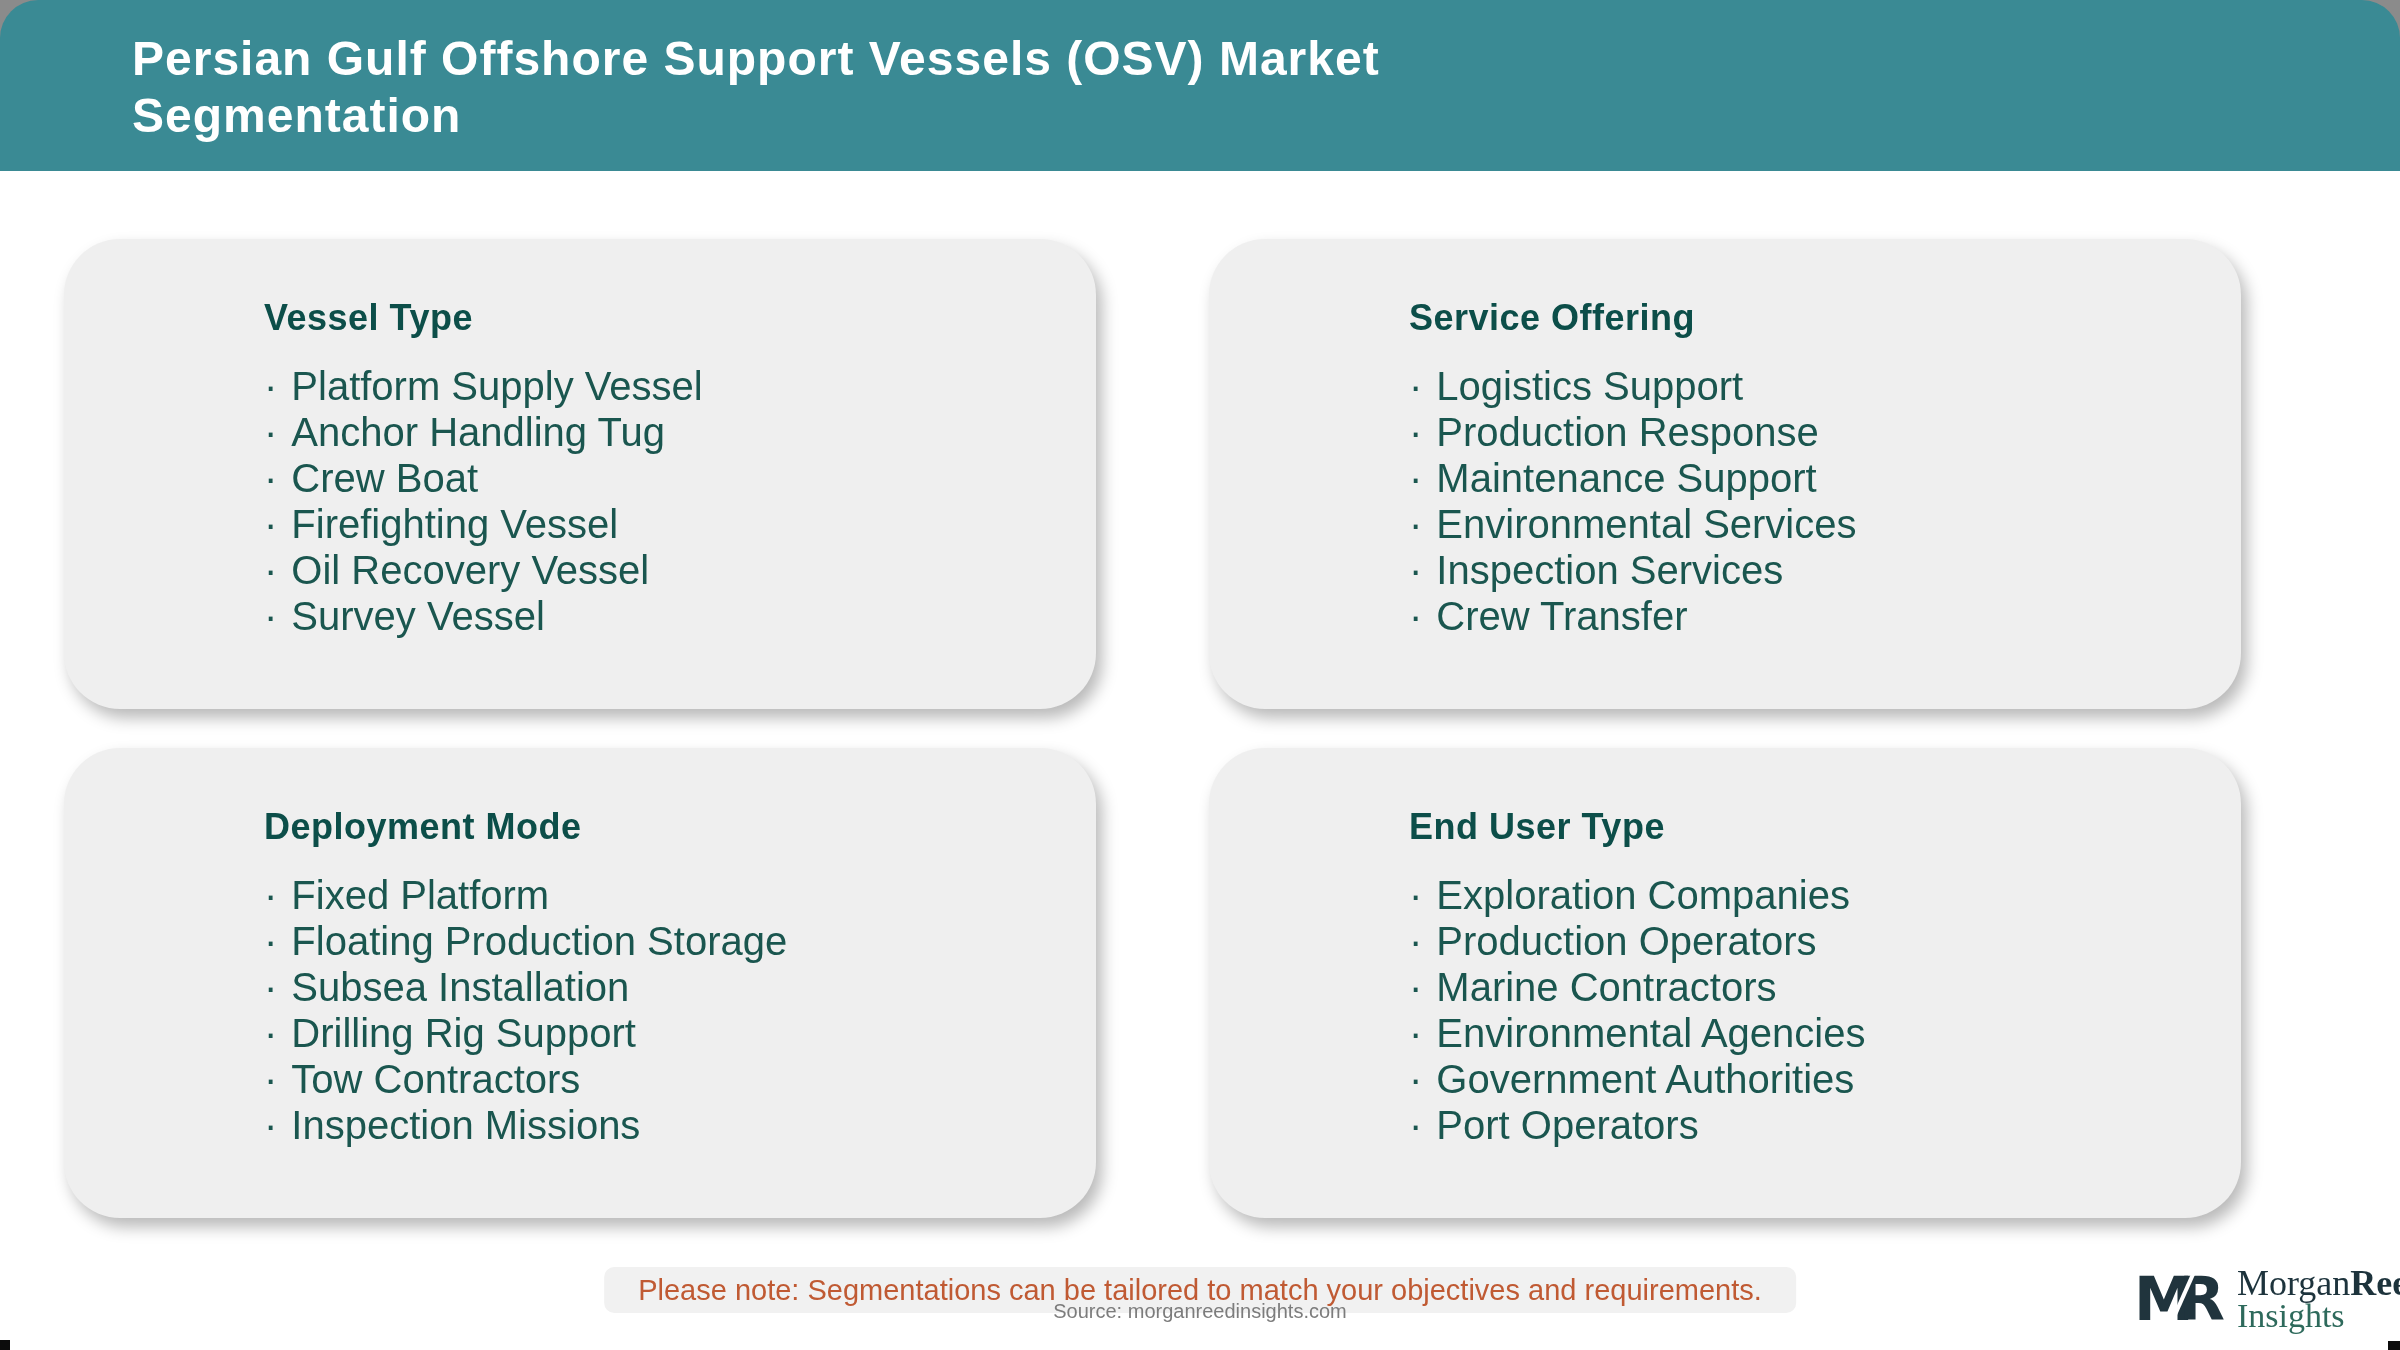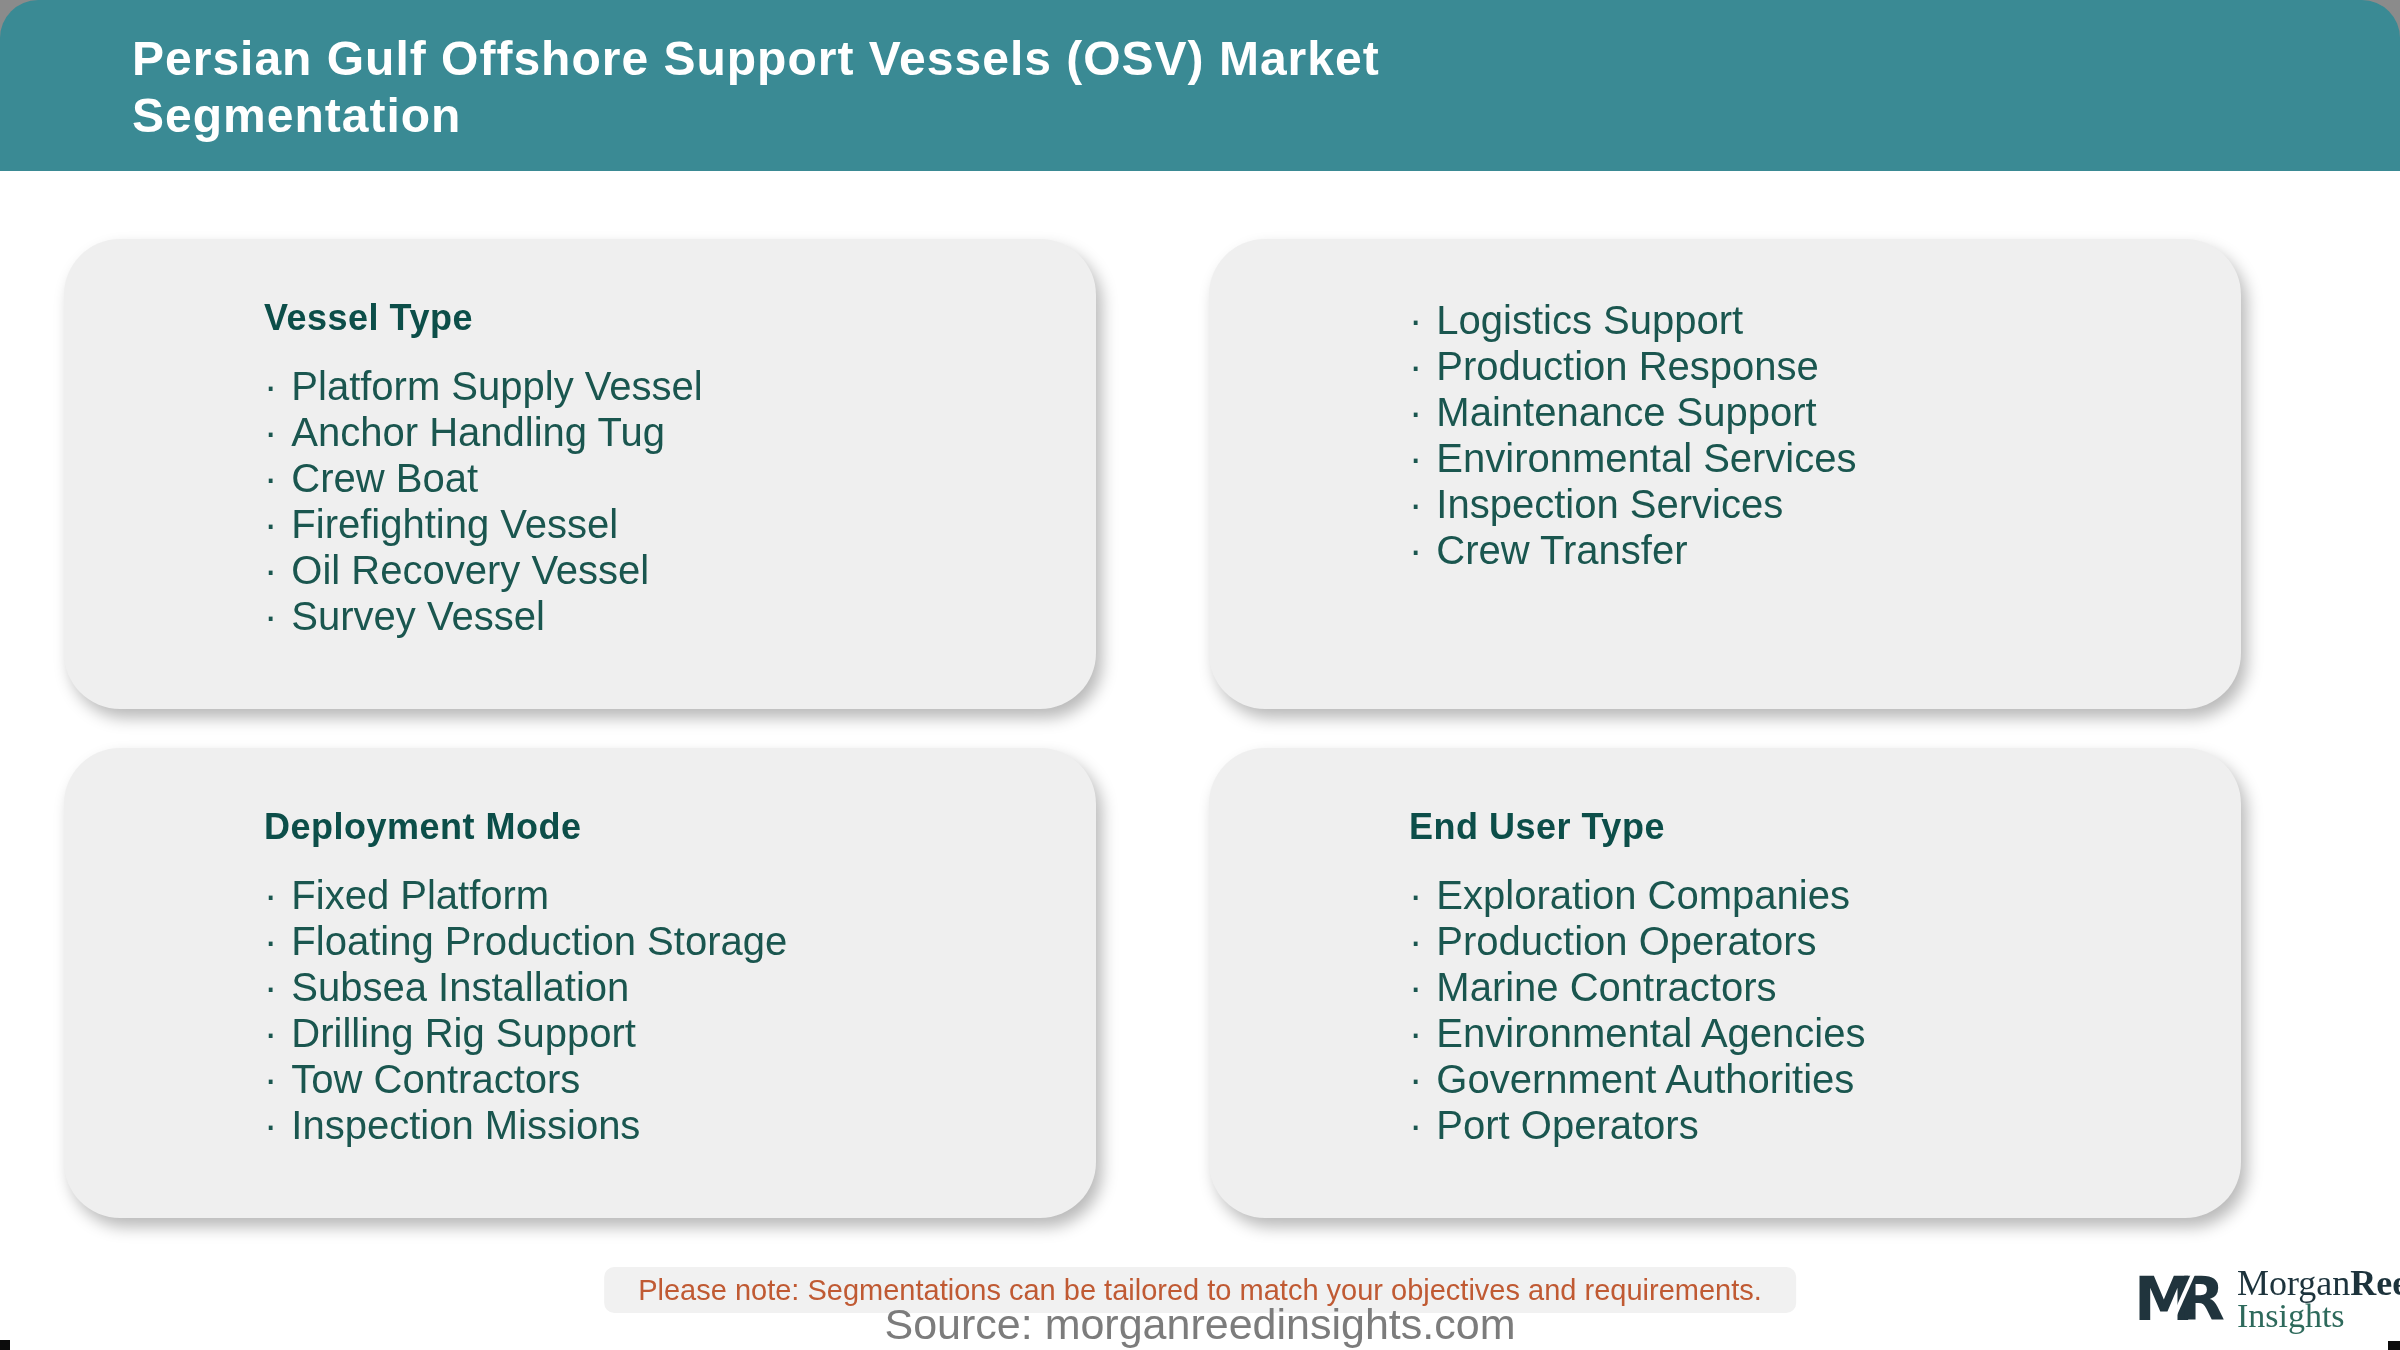--- a/index.html
+++ b/index.html
@@ -60,21 +60,21 @@
     border-radius:10px;
     padding:0 34px;height:46px;line-height:46px;
     font-size:29px;color:var(--note_text);
     white-space:nowrap;
     z-index:1;
     margin-top:16px;
   }
   .source-line{
     position:absolute;top:1300px;left:0;width:2400px;
     text-align:center;
-    font-size:43px;color:var(--source_text);
+    font-size:20px;color:var(--source_text);
     z-index:1;
   }
 
   .logo{
     position:absolute;left:2134px;top:1266px;
     display:flex;align-items:center;gap:12px;z-index:1;
   }
   .monogram{
     position:relative;height:62px;
     font-family:"DejaVu Sans",sans-serif;font-weight:bold;
@@ -138,20 +138,21 @@
           <span class="bullet">·</span>
           <span>Oil Recovery Vessel</span>
         </li>
         <li class="card-item">
           <span class="bullet">·</span>
           <span>Survey Vessel</span>
         </li>
       </ul>
     </div>
     <div class="card">
+      <h2 class="card-title">Service Offering</h2>
       <ul class="card-list">
         <li class="card-item">
           <span class="bullet">·</span>
           <span>Logistics Support</span>
         </li>
         <li class="card-item">
           <span class="bullet">·</span>
           <span>Production Response</span>
         </li>
         <li class="card-item">

